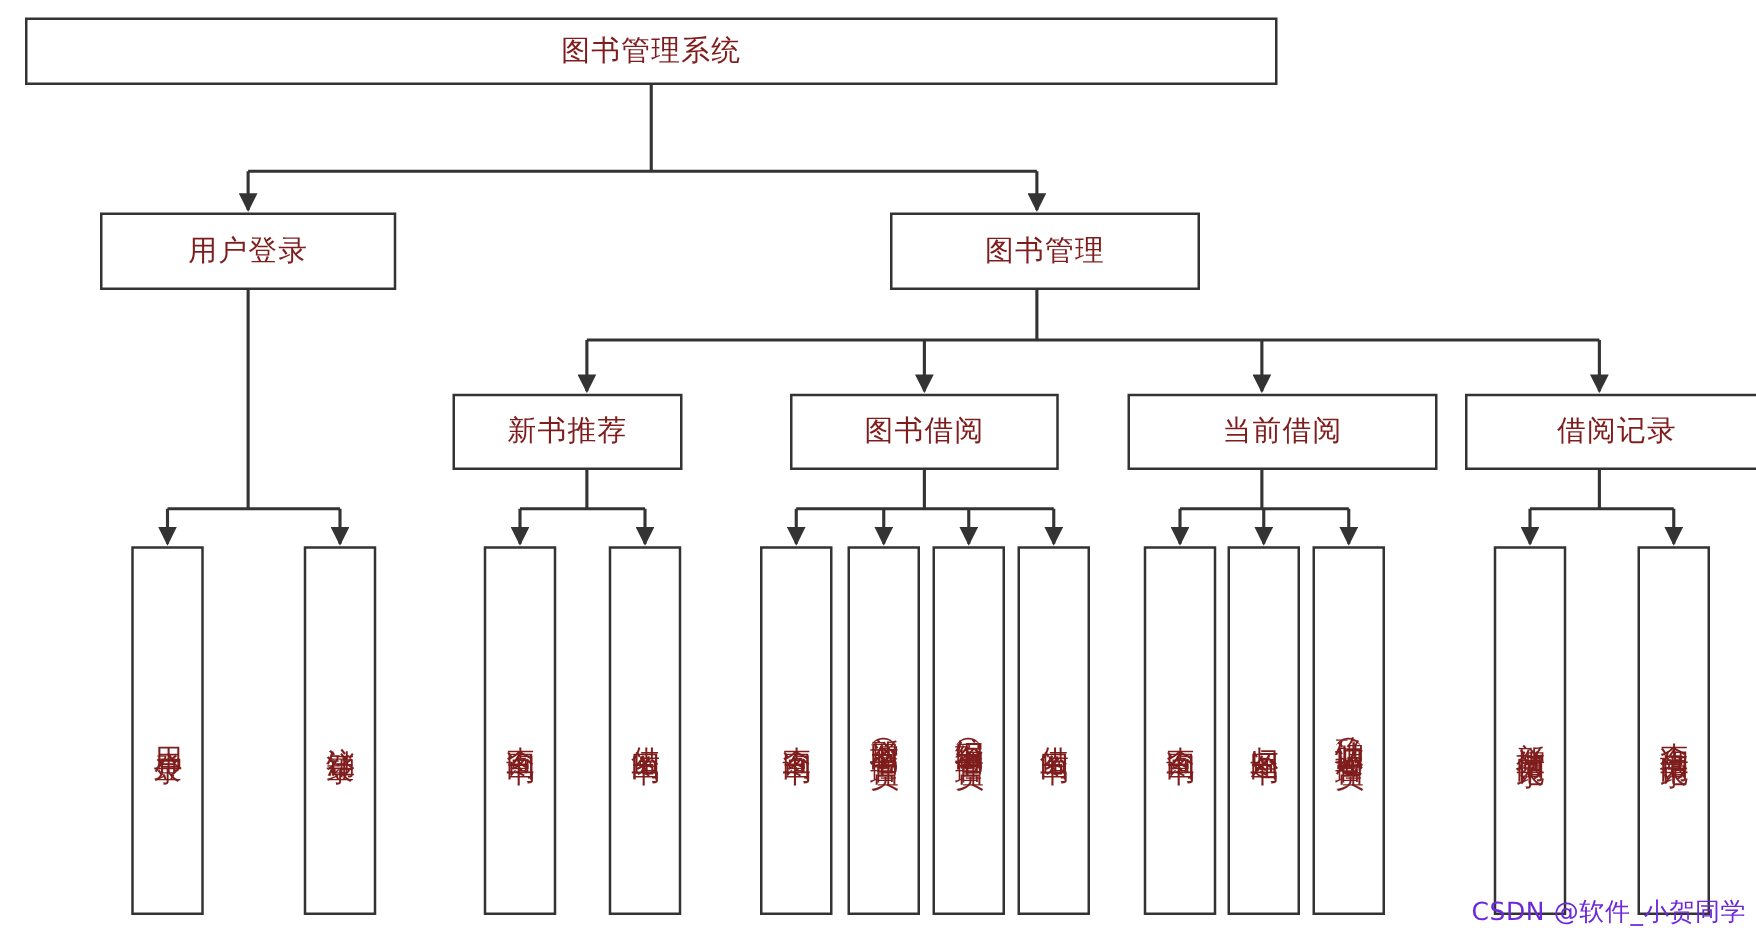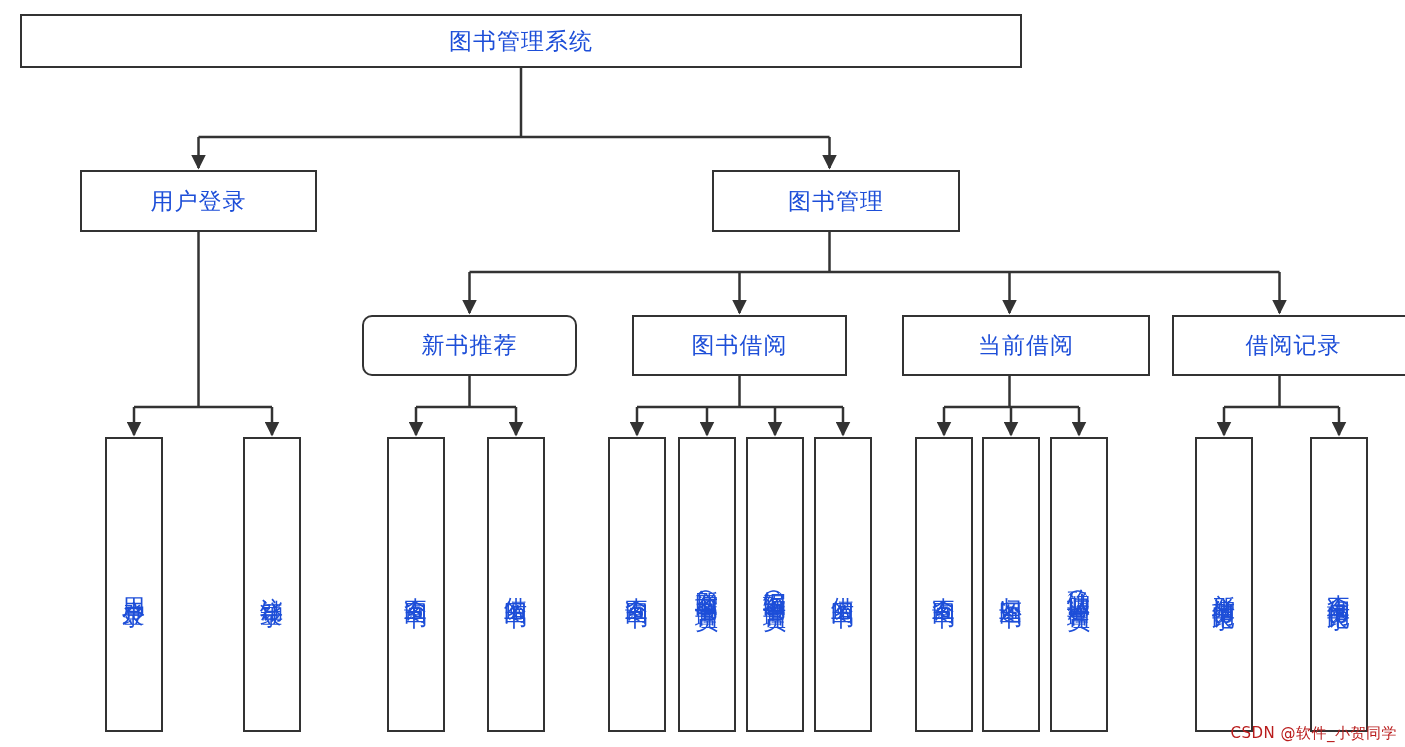--- a/index.html
+++ b/index.html
@@ -27,21 +27,21 @@
     pointer-events: none;
   }
   .node {
     position: absolute;
     box-sizing: border-box;
     border: 2px solid #333333;
     background: #ffffff;
     display: flex;
     align-items: center;
     justify-content: center;
-    color: #1d4ed8;
+    color: #7f1d1d;
     text-align: center;
     z-index: 2;
   }
   .node.horiz {
     font-size: 23px;
     letter-spacing: 1px;
     line-height: 1.25;
   }
   .node.vert {
     writing-mode: vertical-rl;
@@ -56,22 +56,22 @@
     text-orientation: upright;
     white-space: nowrap;
   }
   .lbl {
     display: block;
   }
   #watermark {
     position: absolute;
     right: 8px;
     bottom: 4px;
-    font-size: 15px;
-    color: #b91c1c;
+    font-size: 20px;
+    color: #6d28d9;
     letter-spacing: 0.5px;
     z-index: 5;
     white-space: nowrap;
   }
 </style>
 </head>
 <body>
 
 <div id="canvas">
 
@@ -121,21 +121,21 @@
   <div id="nodes-layer">
       <div class="node horiz" style="left: 20px; top: 14px; width: 1002px; height: 54px;">
         <span class="lbl">图书管理系统</span>
       </div>
       <div class="node horiz" style="left: 80px; top: 170px; width: 237px; height: 62px;">
         <span class="lbl">用户登录</span>
       </div>
       <div class="node horiz" style="left: 712px; top: 170px; width: 248px; height: 62px;">
         <span class="lbl">图书管理</span>
       </div>
-      <div class="node horiz" style="left: 362px; top: 315px; width: 215px; height: 61px; border-radius: 10px;">
+      <div class="node horiz" style="left: 362px; top: 315px; width: 184px; height: 61px;">
         <span class="lbl">新书推荐</span>
       </div>
       <div class="node horiz" style="left: 632px; top: 315px; width: 215px; height: 61px;">
         <span class="lbl">图书借阅</span>
       </div>
       <div class="node horiz" style="left: 902px; top: 315px; width: 248px; height: 61px;">
         <span class="lbl">当前借阅</span>
       </div>
       <div class="node horiz" style="left: 1172px; top: 315px; width: 243px; height: 61px;">
         <span class="lbl">借阅记录</span>

